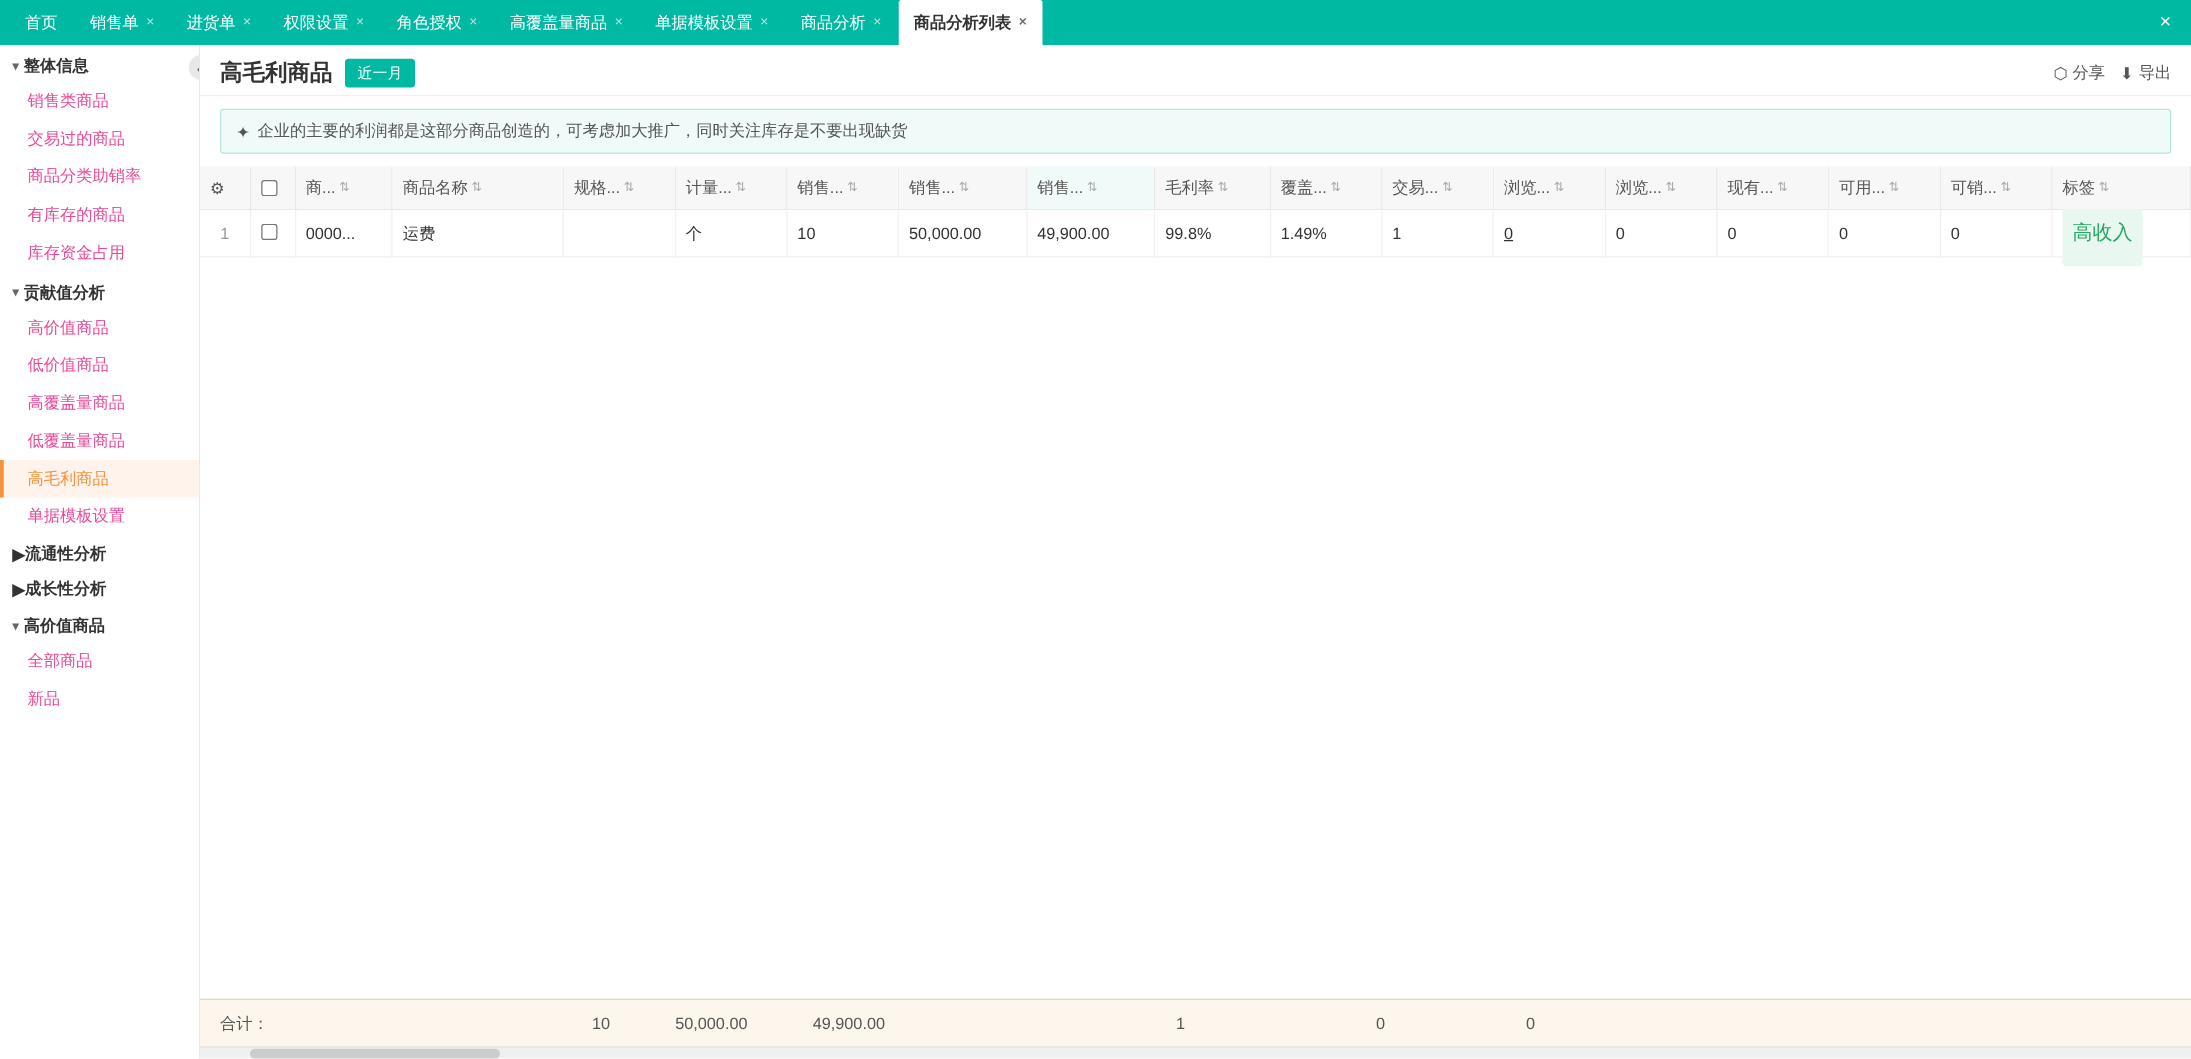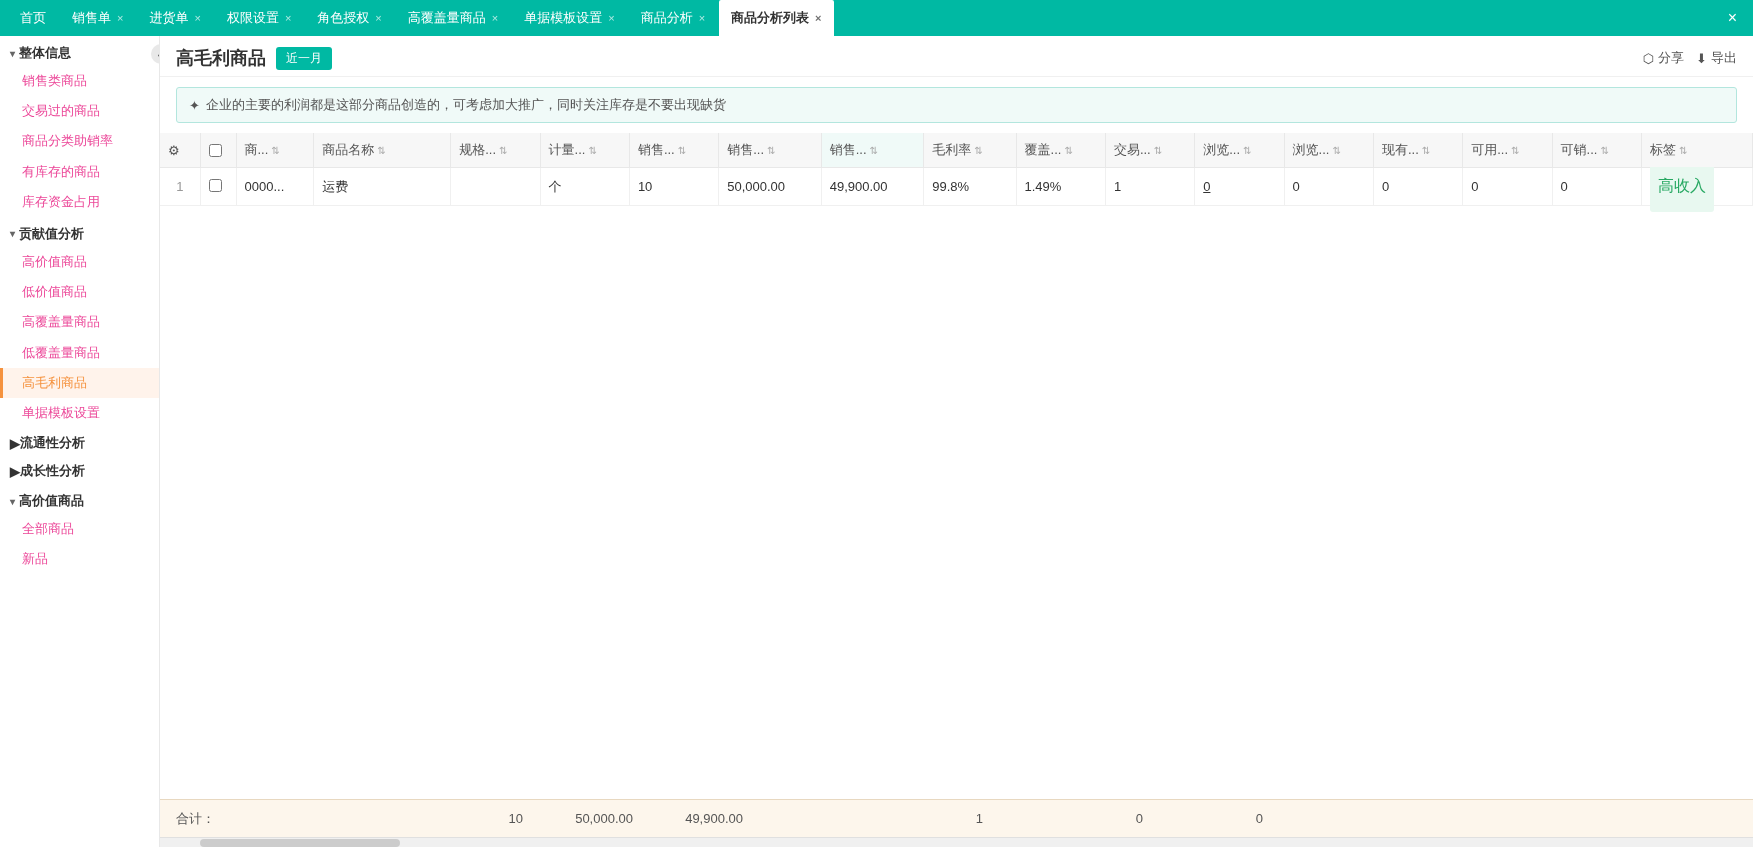--- a/index.html
+++ b/index.html
@@ -255,21 +255,20 @@
       background: #fdf6ec;
       border-top: 1px solid #e8d8c0;
       display: flex;
       align-items: center;
       padding: 8px 16px;
       font-size: 13px;
       color: #555;
       min-height: 38px;
       position: sticky;
       bottom: 0;
-      gap: 35px;
     }
     .footer-row .footer-label {
       min-width: 60px;
       color: #555;
     }
     .footer-values {
       display: flex;
       gap: 0;
       margin-left: 180px;
     }

